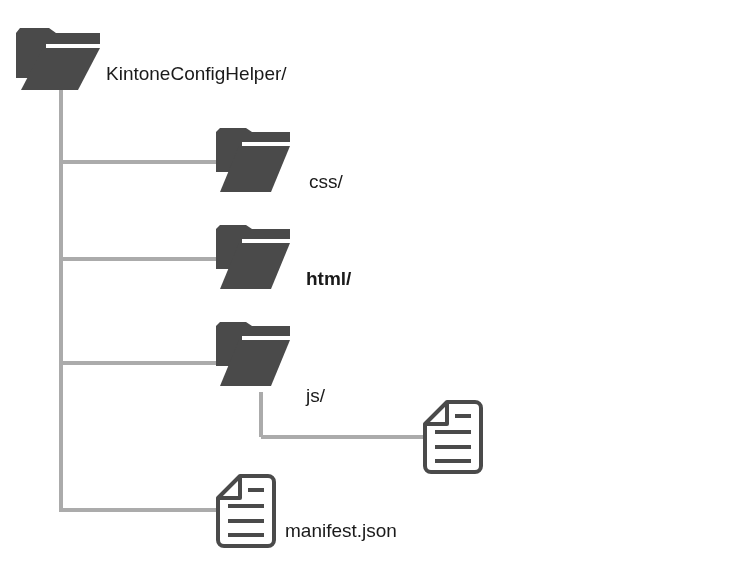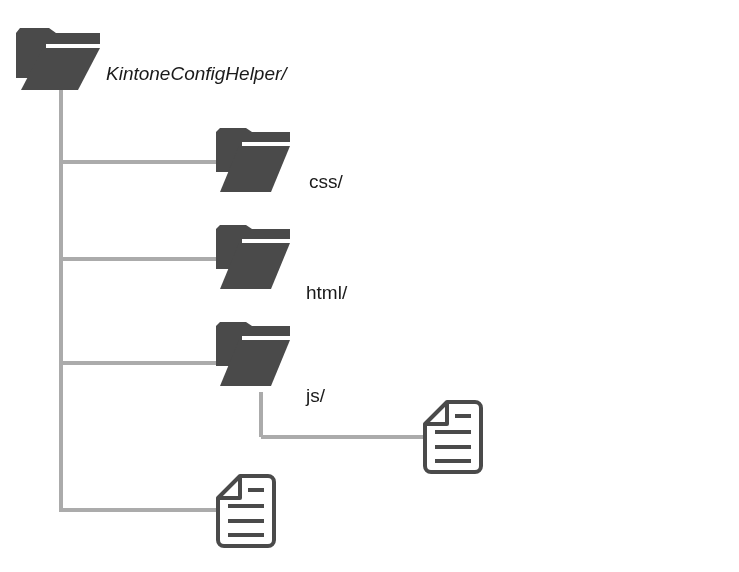--- a/index.html
+++ b/index.html
@@ -27,23 +27,23 @@
   }
   .node-label {
     position: absolute;
     font-family: "Liberation Sans", sans-serif;
     font-size: 19px;
     line-height: 19px;
     color: #1a1a1a;
     white-space: nowrap;
     letter-spacing: 0px;
   }
-  .label-root      { left: 106px; top: 64px; font-style: italic;  }
+  .label-root      { left: 106px; top: 64px;  }
   .label-css       { left: 309px; top: 172px; }
-  .label-html      { left: 306px; top: 283px; }
+  .label-html      { left: 306px; top: 269px; font-weight: bold; }
   .label-js        { left: 306px; top: 366px; margin-top: 20px; }
   .label-helperjs  { left: 496px; top: 451px; }
   .label-manifest  { left: 285px; top: 521px; }
 </style>
 </head>
 <body>
 
 <div id="diagram-root">
 
   <svg class="tree-svg" viewBox="0 0 739 572" xmlns="http://www.w3.org/2000/svg">
@@ -106,14 +106,15 @@
 
   <div class="node-label label-root">KintoneConfigHelper/</div>
 
   <div class="node-label label-css">css/</div>
 
   <div class="node-label label-html">html/</div>
 
   <div class="node-label label-js">js/</div>
 
 
+  <div class="node-label label-manifest">manifest.json</div>
 
 </div>
 
 </body></html>

